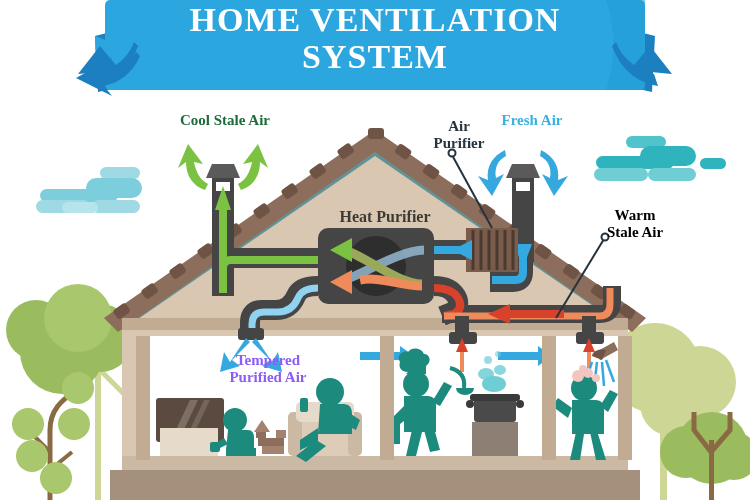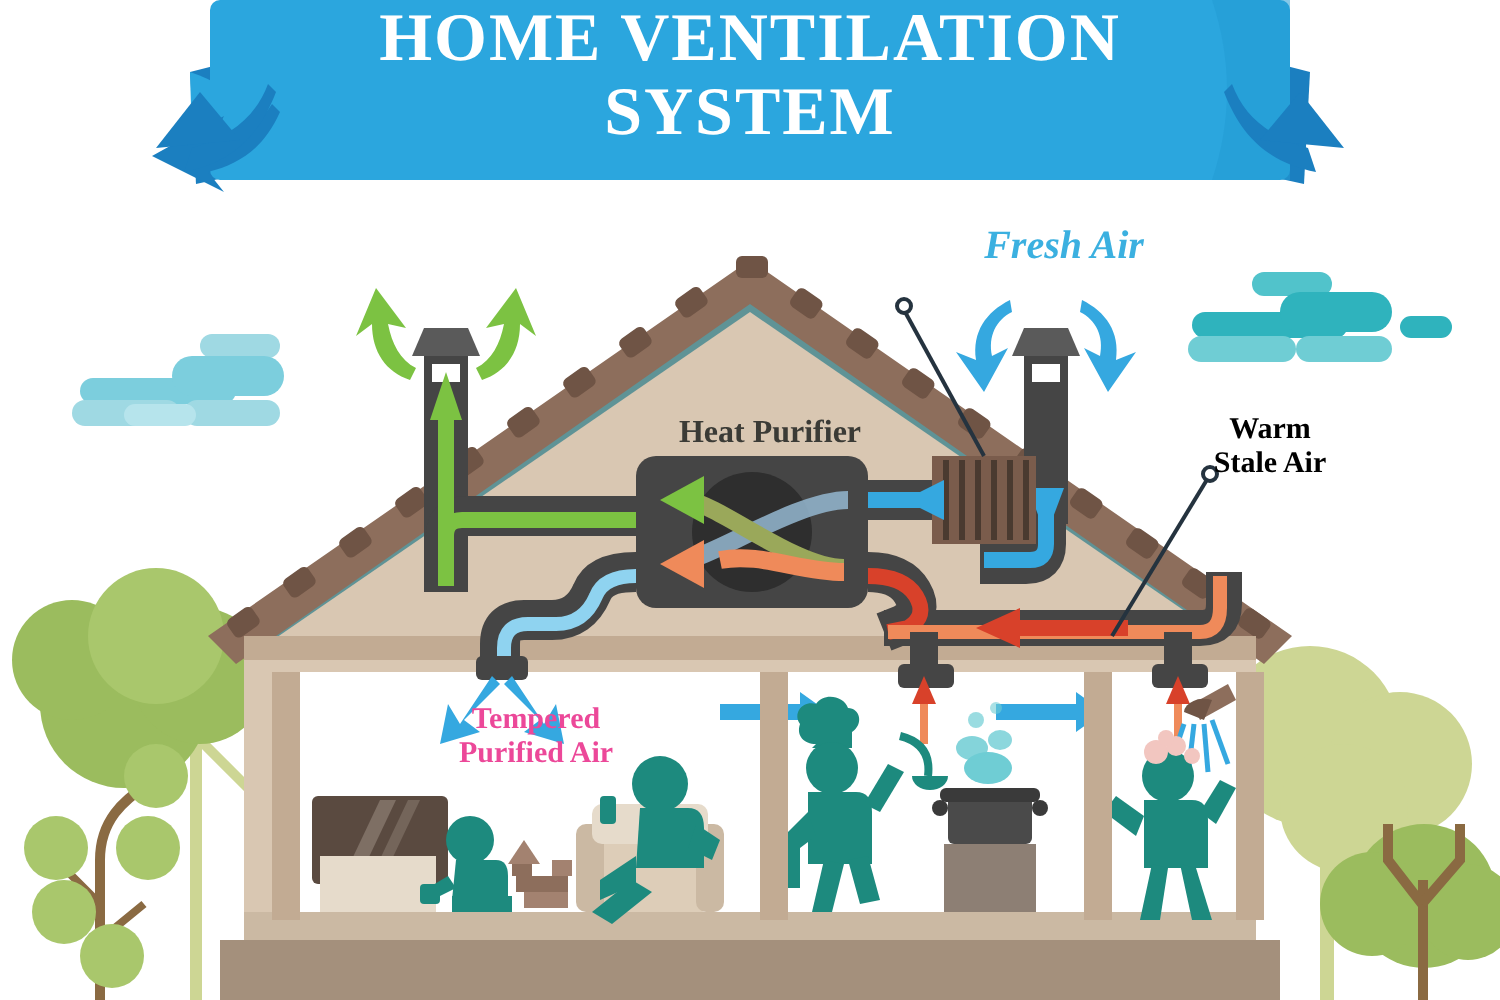--- a/index.html
+++ b/index.html
@@ -4,24 +4,24 @@
 <style>
   html,body{margin:0;padding:0;background:#ffffff;}
   body{width:750px;height:500px;overflow:hidden;font-family:"Liberation Serif",serif;}
   #stage{position:relative;width:700px;height:500px;background:#ffffff;}
   #stage svg{position:absolute;left:0;top:0;}
   .lbl{position:absolute;font-family:"Liberation Serif",serif;font-weight:bold;text-align:center;line-height:1.12;white-space:pre-line;}
   #title-banner-text{position:absolute;left:105px;top:2px;width:540px;text-align:center;color:#ffffff;
     font-family:"Liberation Serif",serif;font-weight:bold;font-size:34px;line-height:1.08;letter-spacing:1px;white-space:pre-line;}
   #lbl-cool{left:150px;top:112px;width:150px;color:#1d6b3a;font-size:15px;}
   #lbl-purifier{left:414px;top:118px;width:90px;color:#25333f;font-size:15px;}
-  #lbl-fresh{left:477px;top:112px;width:110px;color:#3bb0e0;font-size:20px;font-style:italic;}
+  #lbl-fresh{left:477px;top:112px;width:110px;color:#3bb0e0;font-size:15px;}
   #lbl-warm{left:580px;top:207px;width:110px;color:#000000;font-size:15px;}
   #lbl-heat{left:295px;top:208px;width:180px;color:#3b3b36;font-size:16px;}
-  #lbl-tempered{left:198px;top:352px;width:140px;color:#ec4899;font-size:15px;}
+  #lbl-tempered{left:198px;top:352px;width:140px;color:#8b5cf6;font-size:15px;}
 </style>
 </head>
 <body>
 
 <div id="stage">
 
 <svg width="750" height="500" viewBox="0 0 750 500">
 
   <g>
     <path d="M95,36 L150,22 L152,80 L98,92 Z" fill="#1b7fc0"></path>
@@ -317,20 +317,23 @@
   <g fill="#c2ab93">
     <rect x="380" y="336" width="14" height="124"></rect>
     <rect x="542" y="336" width="14" height="124"></rect>
     <rect x="136" y="336" width="14" height="124"></rect>
     <rect x="618" y="336" width="14" height="124"></rect>
   </g>
 </svg>
 
 <div id="title-banner-text" class="lbl">HOME VENTILATION
 SYSTEM</div>
+<div id="lbl-cool" class="lbl">Cool Stale Air</div>
+<div id="lbl-purifier" class="lbl">Air
+Purifier</div>
 <div id="lbl-fresh" class="lbl">Fresh Air</div>
 <div id="lbl-warm" class="lbl">Warm
 Stale Air</div>
 <div id="lbl-heat" class="lbl">Heat Purifier</div>
 <div id="lbl-tempered" class="lbl">Tempered
 Purified Air</div>
 
 </div>
 
 </body></html>

